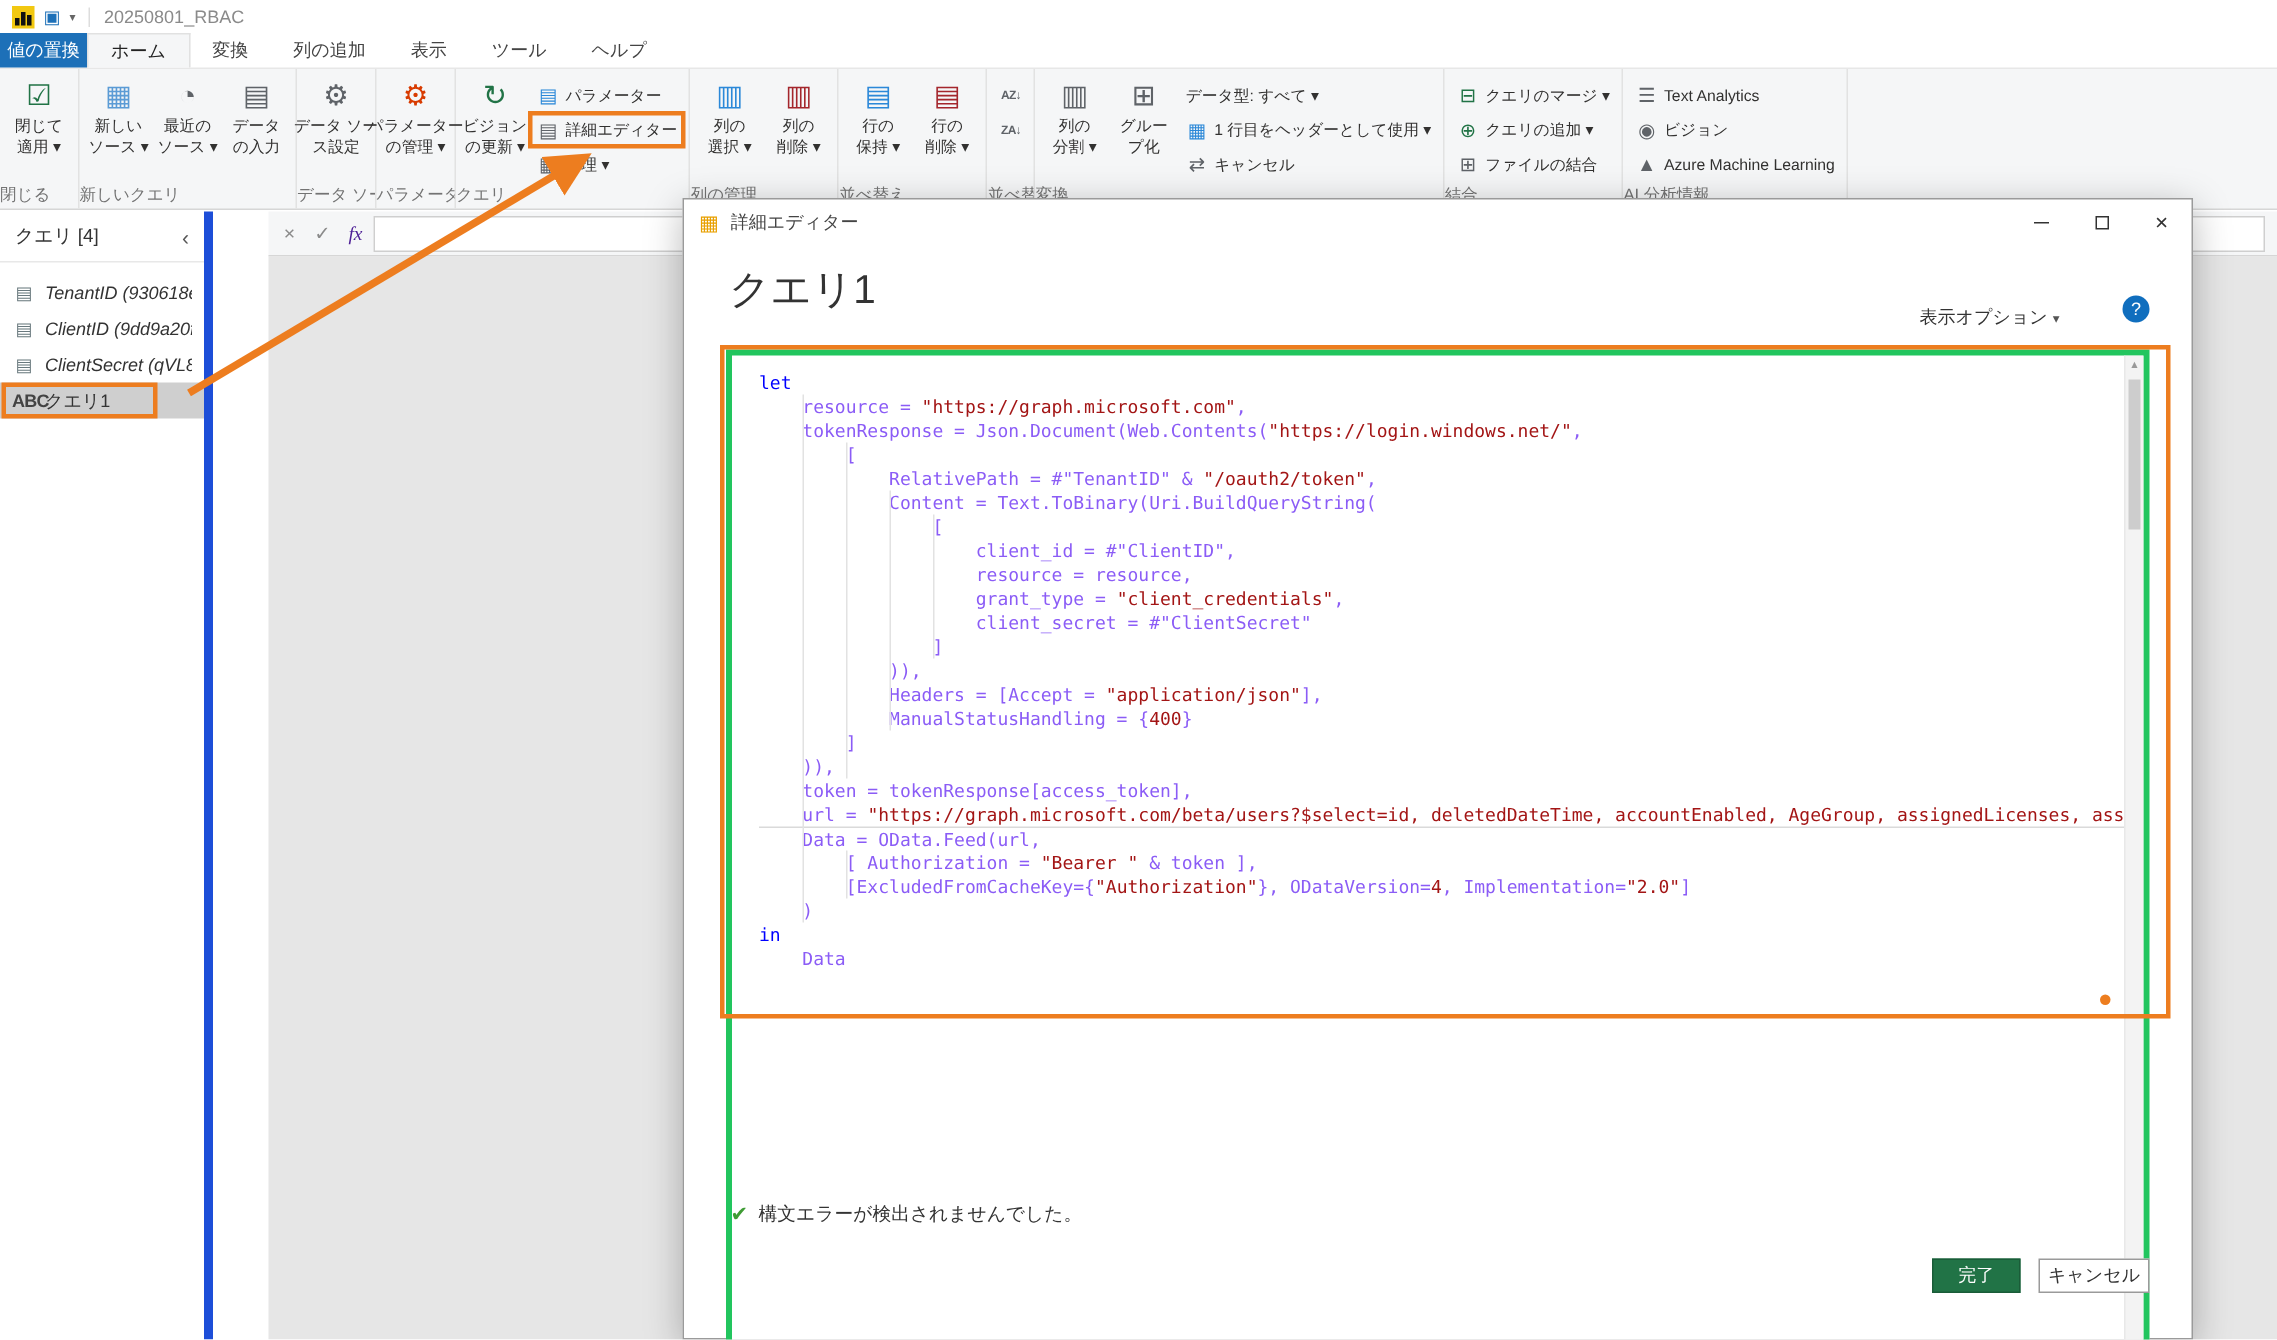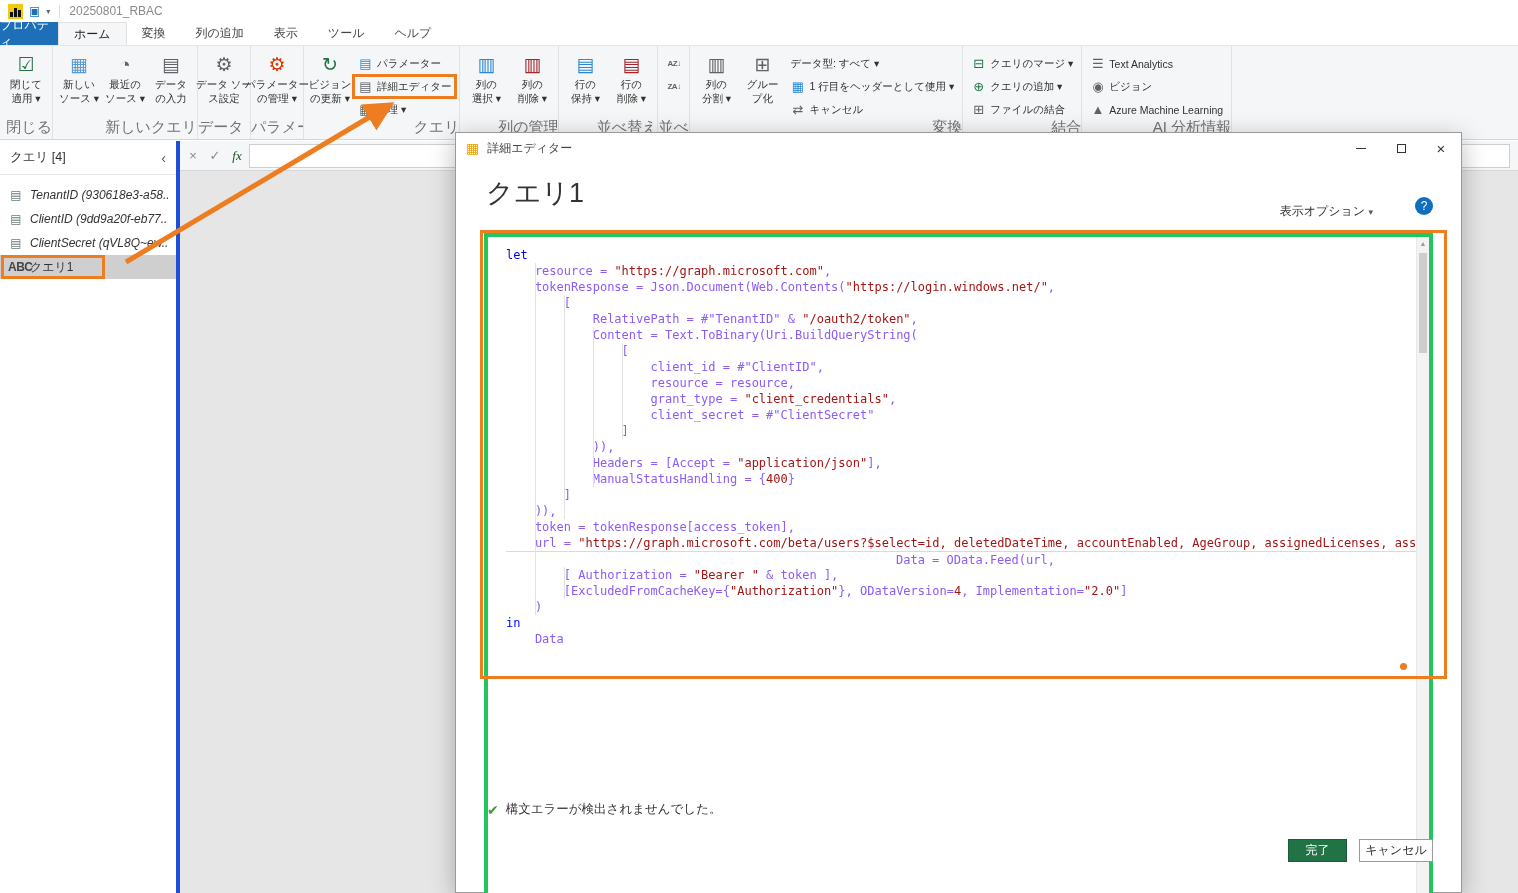--- a/index.html
+++ b/index.html
@@ -21,65 +21,65 @@
 .file-tab{width:58px;background:#1d70b8;color:#fff;font-size:12px;display:flex;align-items:center;justify-content:center;cursor:pointer;}
 .menu-tabs{display:flex;}
 .menu-tab{padding:0 15px;font-size:12px;color:#444;display:flex;align-items:center;cursor:pointer;}
 .menu-tab.selected{background:#f5f6f7;border:1px solid #e1e1e1;border-bottom:none;color:#222;}
 
 
 .ribbon{position:absolute;left:0;top:46px;width:100%;height:94px;background:#f5f6f7;border-bottom:1px solid #d6d6d6;}
 .ribbon-groups{display:flex;height:100%;}
 .rgroup{position:relative;border-right:1px solid #e2e2e2;padding:3px 4px 16px 4px;display:flex;}
 .rgroup-content{display:flex;align-items:flex-start;gap:2px;}
-.rgroup-label{position:absolute;left:0;right:0;bottom:2px;text-align:right;font-size:15px;color:#737373;white-space:nowrap;overflow:hidden;}
+.rgroup-label{position:absolute;left:0;right:0;bottom:2px;text-align:left;font-size:11px;color:#737373;white-space:nowrap;overflow:hidden;}
 .rbtn-big{width:44px;min-height:72px;display:flex;flex-direction:column;align-items:center;padding-top:3px;cursor:pointer;}
 .rbtn-big .icon{font-size:19px;height:26px;line-height:26px;}
 .rlabel{font-size:10.5px;color:#323130;text-align:center;line-height:1.3;white-space:nowrap;}
 .rstack{display:flex;flex-direction:column;gap:2px;padding-top:4px;}
 .rbtn-small{display:flex;align-items:center;gap:4px;height:21px;padding:0 4px;font-size:10.5px;color:#323130;cursor:pointer;white-space:nowrap;}
 .rbtn-small .icon{font-size:13px;width:15px;text-align:center;}
 .icon.txt{font-size:8px;font-weight:bold;letter-spacing:-0.5px;}
 .rbtn-small.annot{outline:3px solid #ed7d1f;outline-offset:-1px;}
 
 
-.sidebar{position:absolute;left:0;top:141px;width:180px;bottom:0;background:#fff;border-right:4px solid #1d4ed8;z-index:5;}
+.sidebar{position:absolute;left:0;top:141px;width:142px;bottom:0;background:#fff;border-right:6px solid #1d4ed8;z-index:5;}
 .sidebar-header{height:34px;display:flex;align-items:center;justify-content:space-between;padding:0 10px;font-size:12.5px;color:#333;border-bottom:1px solid #e8e8e8;}
 .collapse{color:#555;cursor:pointer;font-size:14px;}
 #query-list{padding-top:8px;}
 .query-item{position:relative;height:24px;display:flex;align-items:center;gap:6px;padding:0 8px;font-size:12px;color:#333;cursor:pointer;}
 .query-item.selected{background:#cfcfcf;}
 .query-item.param .qlabel{font-style:italic;}
 .query-item .icon{font-size:12px;width:16px;text-align:center;flex:none;}
 .qlabel{white-space:nowrap;overflow:hidden;}
 .qannot{position:absolute;left:1px;top:0;width:104px;height:24px;border:3px solid #ed7d1f;pointer-events:none;}
 
 
 .formulabar{position:absolute;left:179px;top:141px;right:0;height:30px;background:#f5f6f7;display:flex;align-items:center;gap:2px;padding:0 4px;border-bottom:1px solid #d6d6d6;}
 .fb-icon{width:20px;text-align:center;color:#8a8a8a;font-size:13px;cursor:pointer;}
-.fb-icon.fx{font-style:italic;font-family:"Liberation Serif","DejaVu Serif",serif;color:#14532d;cursor:default;}
+.fb-icon.fx{font-style:italic;font-family:"Liberation Serif","DejaVu Serif",serif;color:#4c1d95;cursor:default;}
 .fb-input{flex:1;height:24px;background:#fff;border:1px solid #cfcfcf;margin-right:4px;}
 .preview-area{position:absolute;left:179px;top:171px;right:0;bottom:0;background:#e6e6e6;}
 
 
 .dialog{position:absolute;left:455px;top:132px;width:1007px;height:761px;background:#fff;border:1px solid #9a9a9a;box-shadow:0 6px 24px rgba(0,0,0,.28);z-index:20;}
 .dlg-titlebar{height:30px;display:flex;align-items:center;padding-left:10px;}
 .dlg-icon{color:#e8a000;font-size:14px;margin-right:8px;}
 .dlg-title{font-size:12px;color:#444;flex:1;}
 .winbtn{width:40px;height:30px;display:flex;align-items:center;justify-content:center;color:#333;cursor:pointer;font-size:15px;}
 .wb-min{width:10px;height:1px;background:#333;display:block;}
 .wb-max{width:9px;height:9px;border:1px solid #333;display:block;}
 .dlg-qtitle{position:absolute;left:30px;top:42px;font-size:27px;font-weight:300;color:#333;}
 .display-options{position:absolute;top:70px;right:88px;font-size:12px;color:#333;cursor:pointer;}
 .display-options .caret{font-size:9px;color:#555;}
 .help-icon{position:absolute;top:64px;right:28px;width:18px;height:18px;border-radius:50%;background:#106ebe;color:#fff;font-size:12px;display:flex;align-items:center;justify-content:center;cursor:pointer;}
 .editor{position:absolute;left:28px;top:100px;width:949px;height:698px;border:4px solid #22c55e;background:#fff;overflow:hidden;}
 .code-lines{position:absolute;left:0;top:0;right:13px;bottom:0;padding:10px 0 0 18px;font-family:"DejaVu Sans Mono","Liberation Mono",monospace;font-size:12px;line-height:16px;white-space:pre;overflow:hidden;}
 .cline{height:16px;}
-.cline.cur{border-top:1px solid #dadada;text-align:center;}
+.cline.cur{border-top:1px solid #dadada;}
 .tok-k{color:#0000ff;}
 .tok-s{color:#a31515;}
 .tok-n{color:#a31515;}
 .tok-p{color:#8b5cf6;}
 .iguide{position:absolute;width:1px;background:#e2e2e2;}
 .escroll{position:absolute;top:0;right:0;width:13px;height:100%;background:#f3f3f3;border-left:1px solid #e8e8e8;cursor:pointer;}
 .sarrow{position:absolute;left:0;width:12px;text-align:center;color:#999;font-size:7px;}
 .sarrow.up{top:3px;}.sarrow.dn{bottom:3px;}
 .sthumb{position:absolute;left:2px;right:2px;top:16px;height:100px;background:#cdcdcd;}
 .annot-box{position:absolute;left:24px;top:97px;width:967px;height:449px;border:3px solid #ed7d1f;pointer-events:none;z-index:6;}
@@ -103,21 +103,21 @@
         <i></i>
         <i></i>
       </span>
     <span class="save-icon">▣</span>
     <span class="qat-caret">▾</span>
     <span class="tb-sep"></span>
     <span class="tb-title">20250801_RBAC</span>
   </div>
 
   <div class="menubar">
-    <div class="file-tab">プロパティ</div>
+    <div class="file-tab">値の置換</div>
     <div id="menu-tabs" class="menu-tabs">
         <div class="menu-tab selected">ホーム</div>
         <div class="menu-tab">変換</div>
         <div class="menu-tab">列の追加</div>
         <div class="menu-tab">表示</div>
         <div class="menu-tab">ツール</div>
         <div class="menu-tab">ヘルプ</div>
       </div>
   </div>
 

